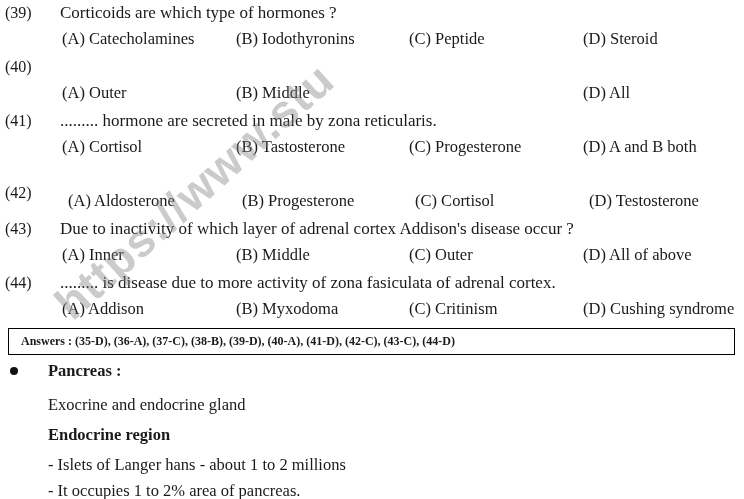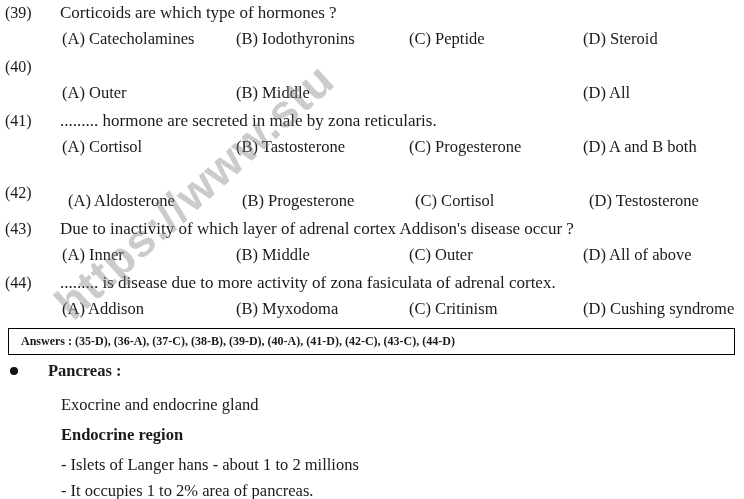--- a/index.html
+++ b/index.html
@@ -139,21 +139,20 @@
     font-weight: 700;
     white-space: nowrap;
   }
   .body-line {
     position: absolute;
     left: 48px;
     height: 26px;
     line-height: 26px;
     font-size: 16.5px;
     white-space: nowrap;
-    margin-left: 13px;
   }
   .body-line.bold { font-weight: 700; }
 </style>
 </head>
 <body>
 
 <div id="watermark">
   <div class="wm-text">https://www.stu</div>
 </div>
 

